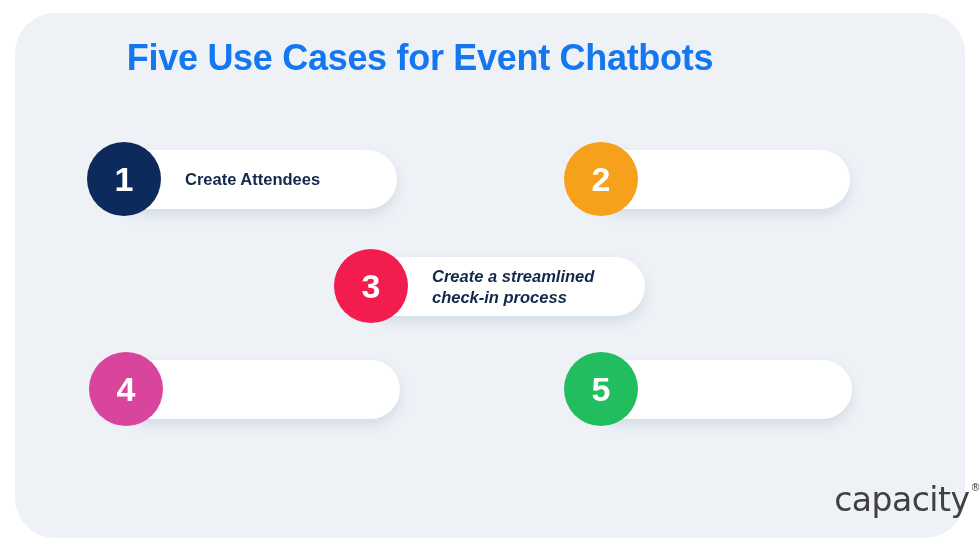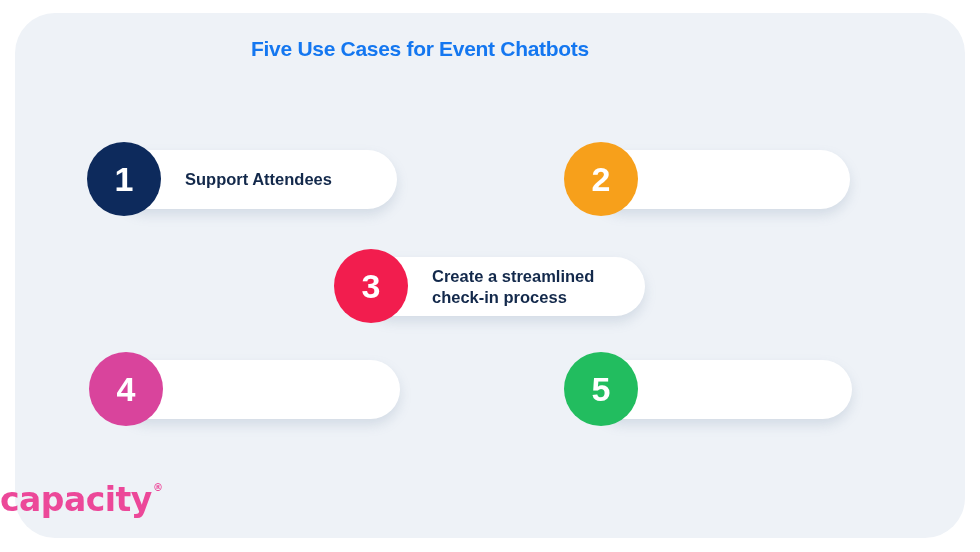--- a/index.html
+++ b/index.html
@@ -26,21 +26,21 @@
       background: #eef2f7;
     }
     .title {
       position: absolute;
       left: 0;
       top: 37px;
       width: 840px;
       text-align: center;
       font-family: "Liberation Sans", sans-serif;
       font-weight: 700;
-      font-size: 21px;
+      font-size: 36px;
       letter-spacing: -0.3px;
       color: #1477f0;
       margin: 0;
     }
     .item {
       position: absolute;
       height: 74px;
     }
     .pill {
       position: absolute;
@@ -78,58 +78,58 @@
       line-height: 21px;
       color: #13294b;
       z-index: 3;
       white-space: pre-line;
     }
     .logo {
       position: absolute;
       left: 0;
       top: 480px;
       width: 980px;
-      text-align: left;
+      text-align: right;
       font-family: "DejaVu Sans", sans-serif;
-      font-weight: 700;
+      font-weight: 400;
       font-size: 33px;
       letter-spacing: -0.5px;
-      color: #ec4899;
+      color: #404040;
     }
     .logo .reg {
       font-size: 10px;
       vertical-align: super;
       position: relative;
       top: -8px;
       margin-left: 1px;
     }
   </style>
 </head>
 <body>
 
 <div class="stage">
   <div class="card"></div>
 
   <h1 class="title">Five Use Cases for Event Chatbots</h1>
 
   <div class="item" style="left:87px; top:142px; width:312px;">
     <div class="pill" style="left:30px; width:280px;"></div>
     <div class="circle" style="background:#0d2a5c;">1</div>
-    <div class="label" style="left:98px;">Support Attendees</div>
+    <div class="label" style="left:98px;">Create Attendees</div>
   </div>
 
   <div class="item" style="left:564px; top:142px; width:288px;">
     <div class="pill" style="left:30px; width:256px;"></div>
     <div class="circle" style="background:#f7a01b;">2</div>
   </div>
 
   <div class="item" style="left:334px; top:249px; width:313px;">
     <div class="pill" style="left:30px; width:281px;"></div>
     <div class="circle" style="background:#f21d4e;">3</div>
-    <div class="label" style="left:98px;">Create a streamlined
+    <div class="label" style="left:98px;font-style:italic;">Create a streamlined
 check-in process</div>
   </div>
 
   <div class="item" style="left:89px; top:352px; width:313px;">
     <div class="pill" style="left:30px; width:281px;"></div>
     <div class="circle" style="background:#d9449c;">4</div>
   </div>
 
   <div class="item" style="left:564px; top:352px; width:290px;">
     <div class="pill" style="left:30px; width:258px;"></div>

